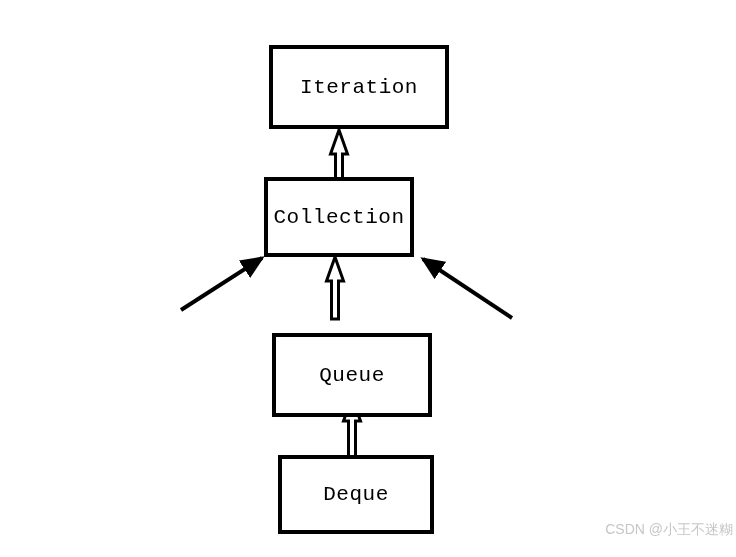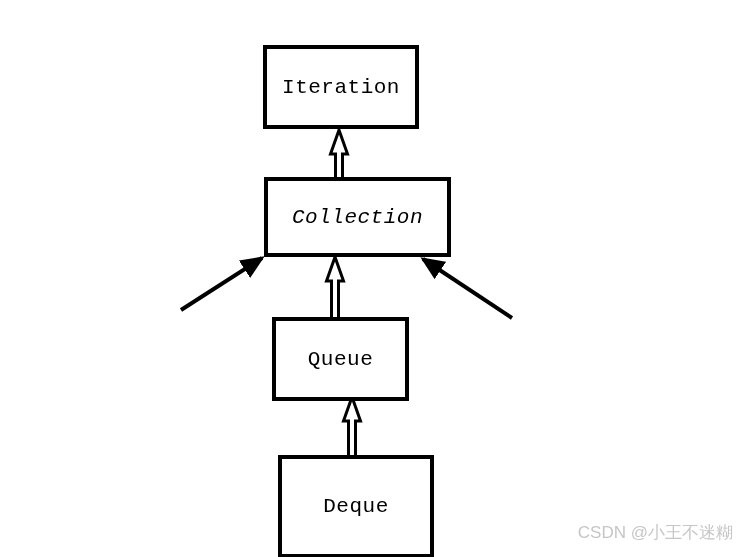--- a/index.html
+++ b/index.html
@@ -25,32 +25,32 @@
     border: 4px solid #000000;
     background: #ffffff;
     display: flex;
     align-items: center;
     justify-content: center;
     font-size: 21px;
     letter-spacing: 0.5px;
     color: #000000;
     box-sizing: border-box;
   }
-  .node-iteration  { left: 263px; top: 45px;  width: 156px; height: 84px; }
-  .node-collection { left: 264px; top: 177px; width: 187px; height: 80px; font-style: italic; }
+  .node-iteration  { left: 269px; top: 45px;  width: 180px; height: 84px; }
+  .node-collection { left: 264px; top: 177px; width: 150px; height: 80px; }
   .node-list       { left: 23px;  top: 312px; width: 158px; height: 84px; }
-  .node-queue      { left: 272px; top: 317px; width: 137px; height: 84px; font-family: Liberation Mono, monospace; }
+  .node-queue      { left: 272px; top: 333px; width: 160px; height: 84px; font-family: Liberation Mono, monospace; }
   .node-set        { left: 512px; top: 320px; width: 157px; height: 84px; }
-  .node-deque      { left: 278px; top: 455px; width: 156px; height: 103px; }
+  .node-deque      { left: 278px; top: 455px; width: 156px; height: 79px; }
   .watermark {
     position: absolute;
     right: 3px;
     top: 521px;
     font-family: "Liberation Sans", "DejaVu Sans", sans-serif;
-    font-size: 17px;
+    font-size: 14px;
     color: #c6c6c6;
     text-shadow: 0 1px 0 #ffffff;
     white-space: nowrap;
   }
 </style>
 </head>
 <body>
 
 <div class="canvas">
 

